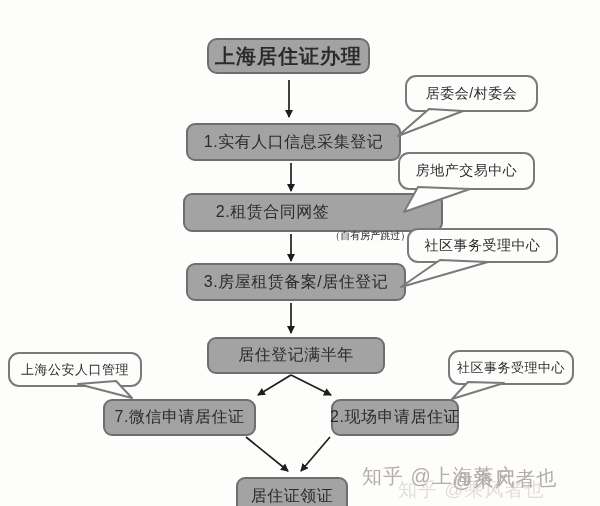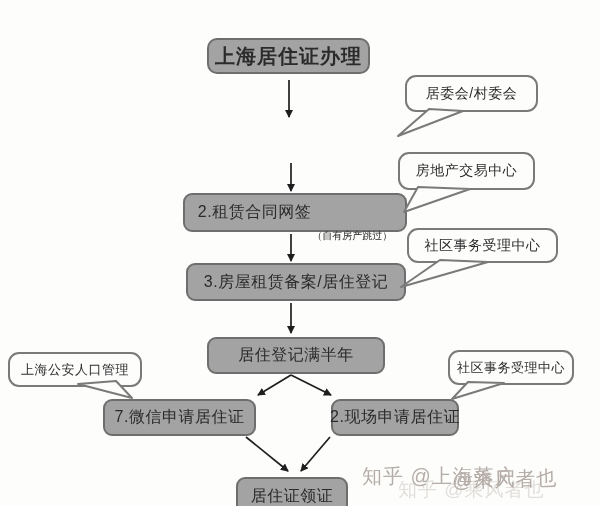--- a/index.html
+++ b/index.html
@@ -19,21 +19,21 @@
   .note{font-size:10px;letter-spacing:0;margin-left:1px;margin-top:47px;}
   .bubble{
     position:absolute;box-sizing:border-box;
     border:2px solid #7a7a7a;border-radius:11px;background:#fdfdfc;
     display:flex;align-items:center;justify-content:center;
     font-size:14px;white-space:nowrap;letter-spacing:0.5px;
   }
   
   .b-title {left:207px;top:38px; width:163px;height:36px;}
   .b-s1    {left:186px;top:123px;width:215px;height:38px;}
-  .b-s2    {left:183px;top:193px;width:224px;height:39px;}
+  .b-s2    {left:183px;top:193px;width:260px;height:39px;}
   .b-s3    {left:186px;top:263px;width:220px;height:38px;}
   .b-half  {left:207px;top:337px;width:178px;height:37px;}
   .b-wx    {left:103px;top:399px;width:153px;height:37px;}
   .b-os    {left:331px;top:399px;width:128px;height:37px;}
   .b-get   {left:236px;top:477px;width:112px;height:38px;}
   
   .c-1{left:405px;top:75px; width:133px;height:37px;}
   .c-2{left:398px;top:152px;width:137px;height:38px;}
   .c-3{left:407px;top:228px;width:151px;height:35px;font-size:14px;}
   .c-4{left:8px;  top:352px;width:134px;height:35px;font-size:13px;}
@@ -43,20 +43,21 @@
   .wm1{left:362px;top:463px;}
   .wm2{left:452px;top:466px;transform:rotate(-1.5deg);}
   .wm3{left:398px;top:477px;opacity:.38;font-size:19px;}
 </style>
 </head>
 <body>
 
 <div class="canvas">
 
   <div class="box title b-title">上海居住证办理</div>
+  <div class="box b-s1">1.实有人口信息采集登记</div>
   <div class="box b-s2">
     <span>2.租赁合同网签</span>
       <span class="note">（自有房产跳过）</span>
   </div>
   <div class="box b-s3">3.房屋租赁备案/居住登记</div>
   <div class="box b-half">居住登记满半年</div>
   <div class="box b-wx">7.微信申请居住证</div>
   <div class="box b-os">2.现场申请居住证</div>
   <div class="box b-get">居住证领证</div>
 

